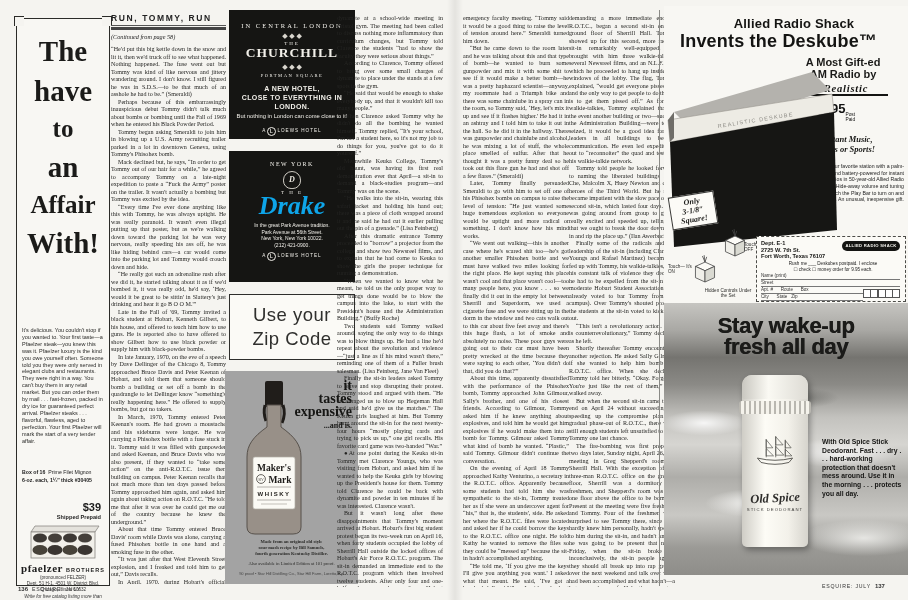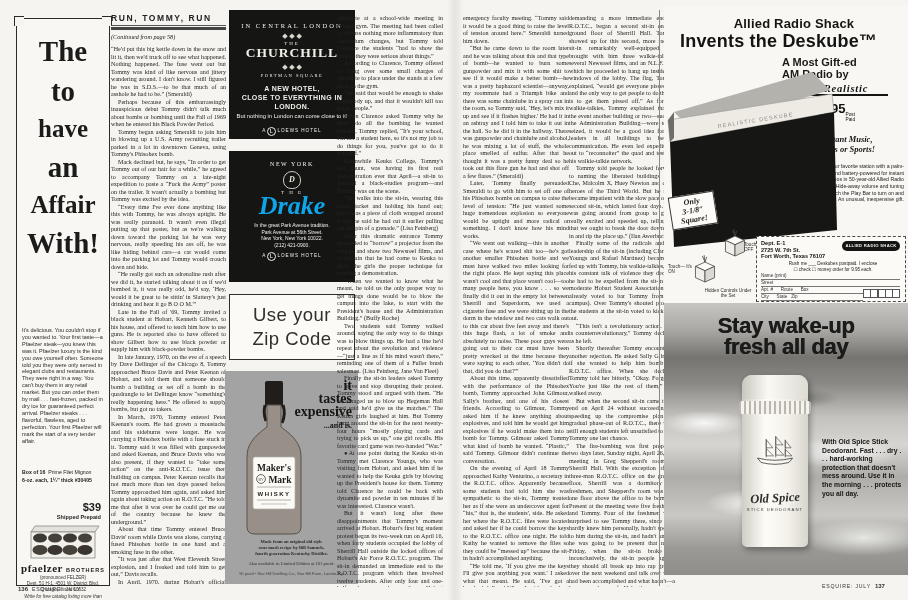--- a/index.html
+++ b/index.html
@@ -65,21 +65,21 @@
   #mm-head{position:absolute;right:6px;top:8px;text-align:right;font:700 14px/13px "Liberation Serif",serif;color:#151513;}
   #mm-head .andis{font:700 8px "Liberation Serif",serif;display:block;margin-top:3px;}
   .mm-small{position:absolute;left:0;width:133px;text-align:center;font:700 4.6px/5.8px "Liberation Serif",serif;color:#2c2c2a;}
   .mm-tiny{position:absolute;left:0;width:133px;text-align:center;font:4px "Liberation Sans",sans-serif;color:#444;}
   
   #deskube{left:664px;top:6px;width:244px;height:297px;background:#f8f7f3;overflow:hidden;}
   .dk-t1{position:absolute;left:40px;top:10px;width:180px;text-align:center;
          font:700 13px "Liberation Sans",sans-serif;letter-spacing:0.2px;color:#141412;}
   .dk-t2{position:absolute;left:16px;top:25px;width:230px;text-align:left;
          font:700 18px "Liberation Sans",sans-serif;letter-spacing:0.2px;color:#141412;}
-  .dk-sub{position:absolute;left:118px;top:50px;width:122px;
+  .dk-sub{position:absolute;left:118px;top:50px;width:122px;text-align:center;
           font:700 11px/12px "Liberation Sans",sans-serif;color:#1a1a18;}
   .dk-realistic{position:absolute;left:140px;top:77px;width:84px;text-align:center;
           font:italic 700 10.5px "Liberation Serif",serif;letter-spacing:0.8px;color:#141412;
           border-bottom:2px solid #141412;}
   .dk-price{position:absolute;left:152px;top:95px;color:#111;}
   .dk-price .big{font:700 27px/24px "Liberation Sans",sans-serif;}
   .dk-price .cents{font:700 13px "Liberation Sans",sans-serif;vertical-align:10px;}
   .dk-price .pp{display:inline-block;font:4.8px/5px "Liberation Sans",sans-serif;vertical-align:2px;}
   .dk-tag{position:absolute;left:128px;top:128px;width:110px;text-align:center;
           font:italic 700 8.5px/10px "Liberation Serif",serif;color:#161614;}
@@ -131,22 +131,22 @@
 </head>
 <body>
 
 <div id="page">
 
   <div id="pfaelzer" class="abs">
     <div class="corner" style="left:-3px;top:-3px;border-right:none;border-bottom:none;"></div>
     <div class="corner" style="right:-3px;top:-3px;border-left:none;border-bottom:none;"></div>
     <div class="hwords">
         <div class="hw">The</div>
+        <div class="hw">have</div>
         <div class="hw">to</div>
-        <div class="hw">have</div>
         <div class="hw">an</div>
         <div class="hw">Affair</div>
         <div class="hw">With!</div>
       </div>
     <div id="pf-body">It's delicious. You couldn't stop if you wanted to. Your first taste—a Pfaelzer steak—you knew this was it. Pfaelzer luxury is the kind you owe yourself often. Someone told you they were only served in elegant clubs and restaurants. They were right in a way. You can't buy them in any retail market. But you can order them by mail . . . fast-frozen, packed in dry ice for guaranteed perfect arrival. Pfaelzer steaks . . . flavorful, flawless, aged to perfection. Your first Pfaelzer will mark the start of a very tender affair.</div>
     <div class="pf-offer" style="top:450px;">
       <span>Box of 16</span>&nbsp;&nbsp;<span class="lt">Prime Filet Mignon</span>
     </div>
     <div class="pf-offer lt" style="top:458px;">6-oz. each, 1¼″ thick #30405</div>
     <div id="pf-price">$39</div>

